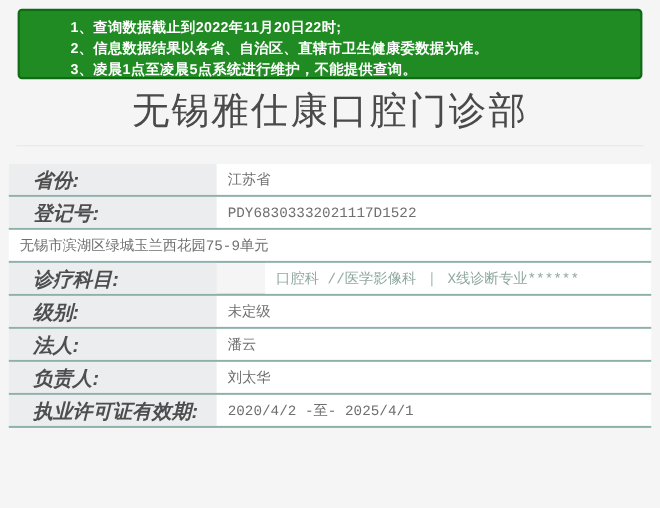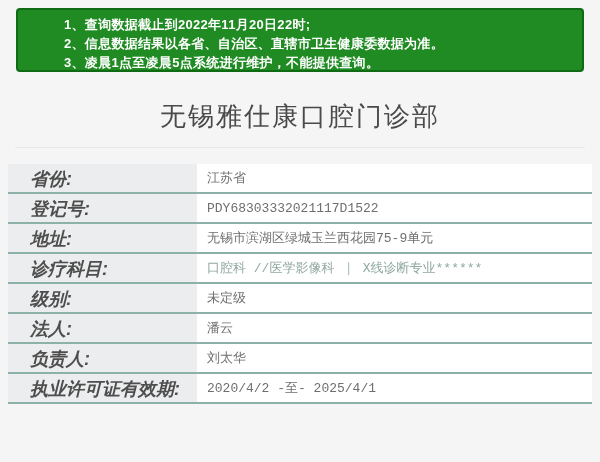--- a/index.html
+++ b/index.html
@@ -21,23 +21,23 @@
   }
   .notice-line {
     font-size: 13px;
     line-height: 19px;
     font-weight: 600;
     letter-spacing: 0.3px;
     white-space: nowrap;
   }
   
   .page-title {
-    margin-top: 24px;
+    margin-top: 9px;
     text-align: center;
-    font-size: 26px;
+    font-size: 34px;
     font-weight: 400;
     color: var(--title-color, #4a4a4a);
     letter-spacing: 2px;
     line-height: 40px;
   }
   .title-divider {
     margin: 11px 15px 0 15px;
     border: none;
     border-top: 1px solid var(--divider-light, #e9e9e9);
     height: 0;
@@ -71,20 +71,21 @@
     font-size: 13px;
     line-height: 30px;
     font-weight: 400;
     color: var(--value-color, #6f6f6f);
     white-space: nowrap;
     overflow: hidden;
     font-family: Liberation Mono, monospace;
   }
   .cell-value.accent {
     color: var(--accent-value-color, #90a89f);
+    margin-left: 44px;
   }
 </style>
 </head>
 <body>
 
 <div class="notice">
   <div>
       <div class="notice-line">1、查询数据截止到2022年11月20日22时;</div>
       <div class="notice-line">2、信息数据结果以各省、自治区、直辖市卫生健康委数据为准。</div>
       <div class="notice-line">3、凌晨1点至凌晨5点系统进行维护，不能提供查询。</div>
@@ -97,21 +98,20 @@
 <div class="details">
     <div class="row">
       <div class="cell-label">省份:</div>
       <div class="cell-value">江苏省</div>
     </div>
     <div class="row">
       <div class="cell-label">登记号:</div>
       <div class="cell-value">PDY68303332021117D1522</div>
     </div>
     <div class="row">
-      <div class="cell-label">地址:</div>
       <div class="cell-value">无锡市滨湖区绿城玉兰西花园75-9单元</div>
     </div>
     <div class="row">
       <div class="cell-label">诊疗科目:</div>
       <div class="cell-value accent">口腔科 //医学影像科 ｜ X线诊断专业******</div>
     </div>
     <div class="row">
       <div class="cell-label">级别:</div>
       <div class="cell-value">未定级</div>
     </div>

